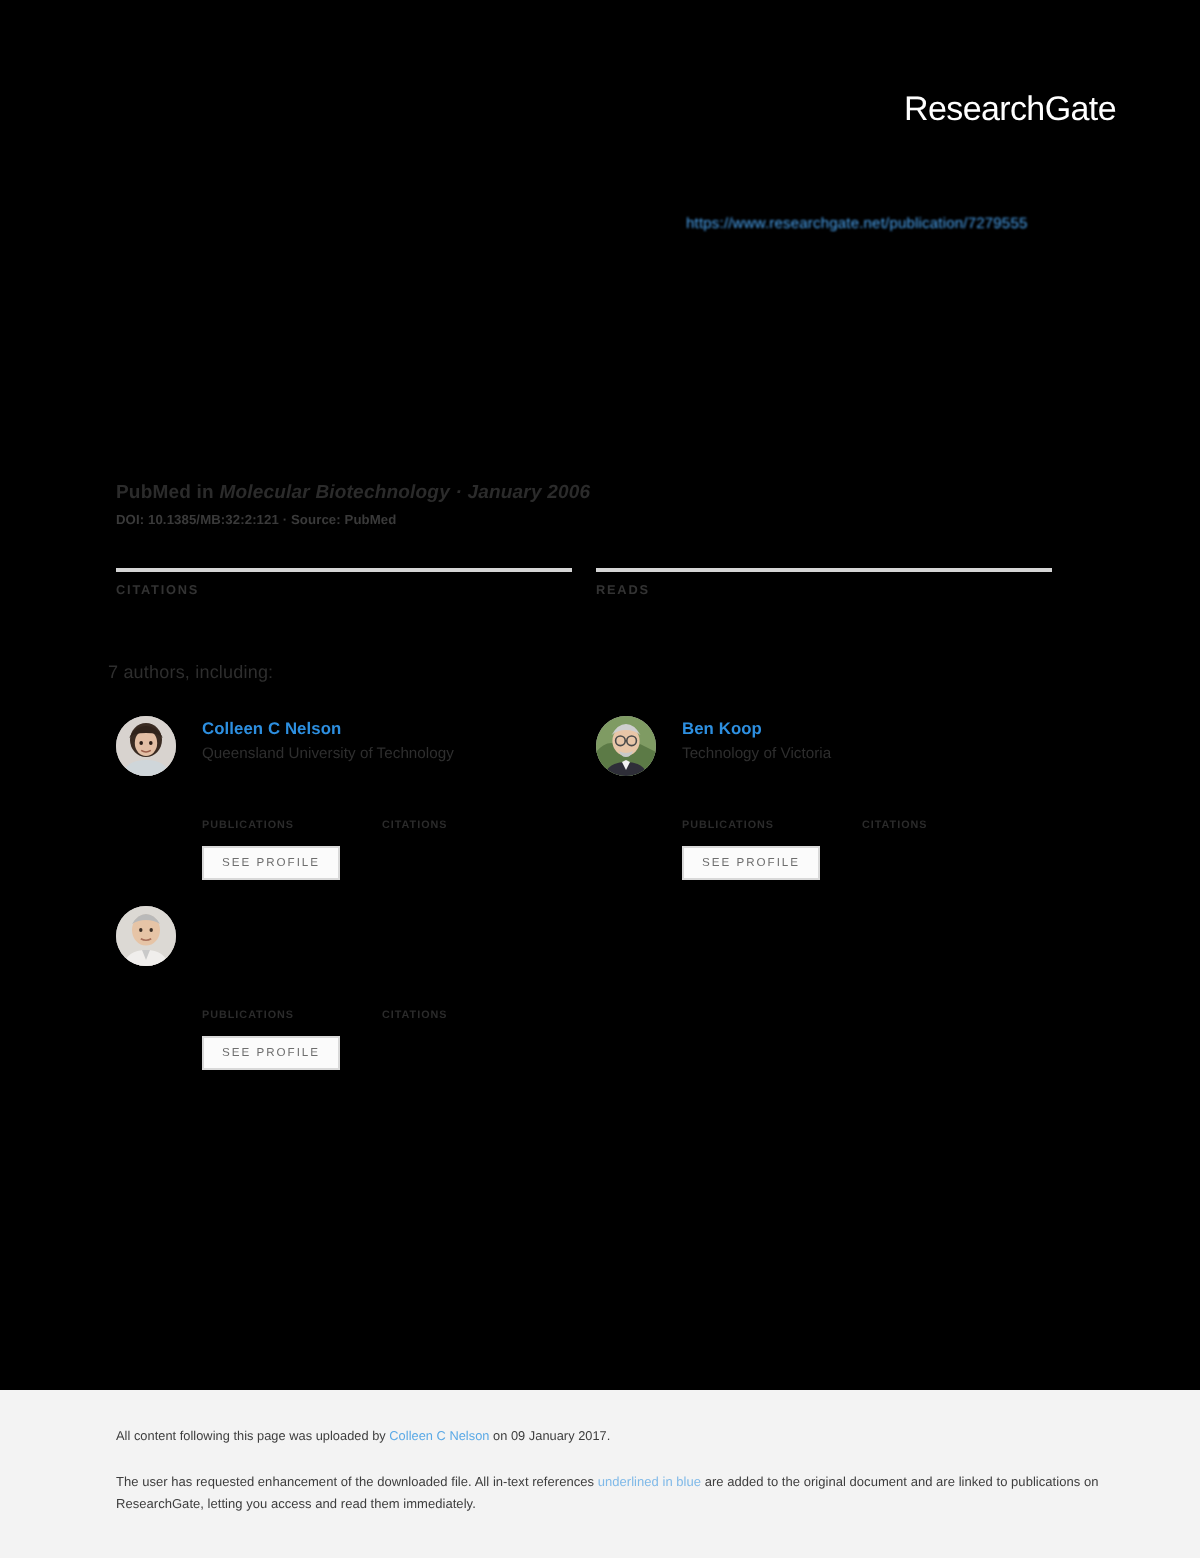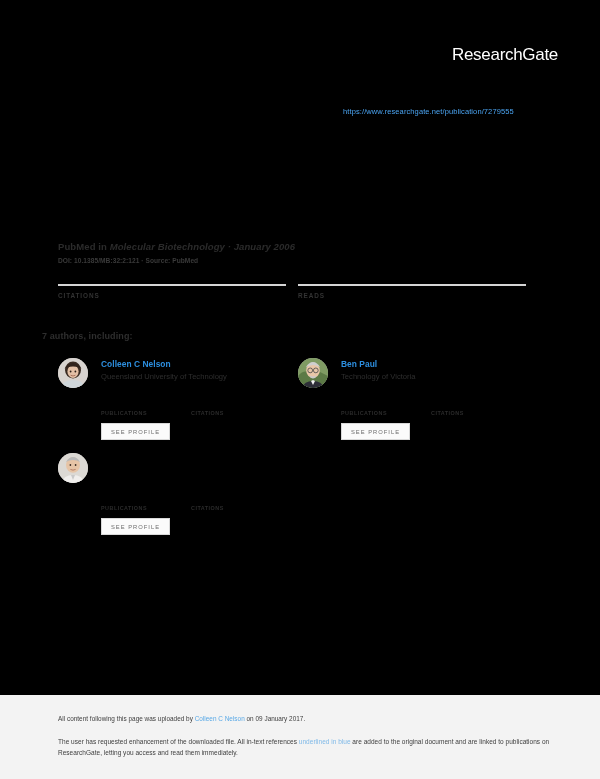--- a/index.html
+++ b/index.html
@@ -107,24 +107,24 @@
     font-size: 6.4px;
     font-weight: bold;
     color: #333333;
     letter-spacing: 0.9px;
     filter: blur(0.35px);
   }
 
   
   #authors-heading {
     position: absolute;
-    left: 42px;
+    left: 54px;
     top: 331px;
     font-size: 9px;
-    font-weight: bold;
+    font-weight: normal;
     color: #2e2e2e;
     letter-spacing: 0.1px;
     filter: blur(0.3px);
     text-align: center;
   }
 
   .author-card {
     position: absolute;
     width: 235px;
   }
@@ -312,21 +312,21 @@
           <path d="M7.8 9.5 q3-5.5 7.2-5.5 t7.2 5.5 q-3-2.5-7.2-2.5 T7.8 9.5z" fill="#cfcfcf"></path>
           <circle cx="12.2" cy="12.4" r="2.4" fill="none" stroke="#4a4a4a" stroke-width="0.8"></circle>
           <circle cx="17.8" cy="12.4" r="2.4" fill="none" stroke="#4a4a4a" stroke-width="0.8"></circle>
           <line x1="14.6" y1="12.4" x2="15.4" y2="12.4" stroke="#4a4a4a" stroke-width="0.8"></line>
           <path d="M11.5 17.5 q3.5 2 7 0 q-1 3-3.5 3 T11.5 17.5z" fill="#c9c9c9"></path>
           <path d="M4 30 q2-7 11-7 t11 7z" fill="#2e2e38"></path>
           <path d="M13 23 l2 4 l2-4 l-2-1z" fill="#f2f2f2"></path>
         </svg>
       </div>
       <div class="author-info">
-        <div class="author-name">Ben Paul</div>
+        <div class="author-name">Ben Koop</div>
         <div class="author-affil">Technology of Victoria</div>
       </div>
     </div>
     <div class="author-stats">
       <div class="astat">
         <div class="astat-num"></div>
         <div class="astat-label">PUBLICATIONS</div>
       </div>
       <div class="astat">
         <div class="astat-num"></div>

